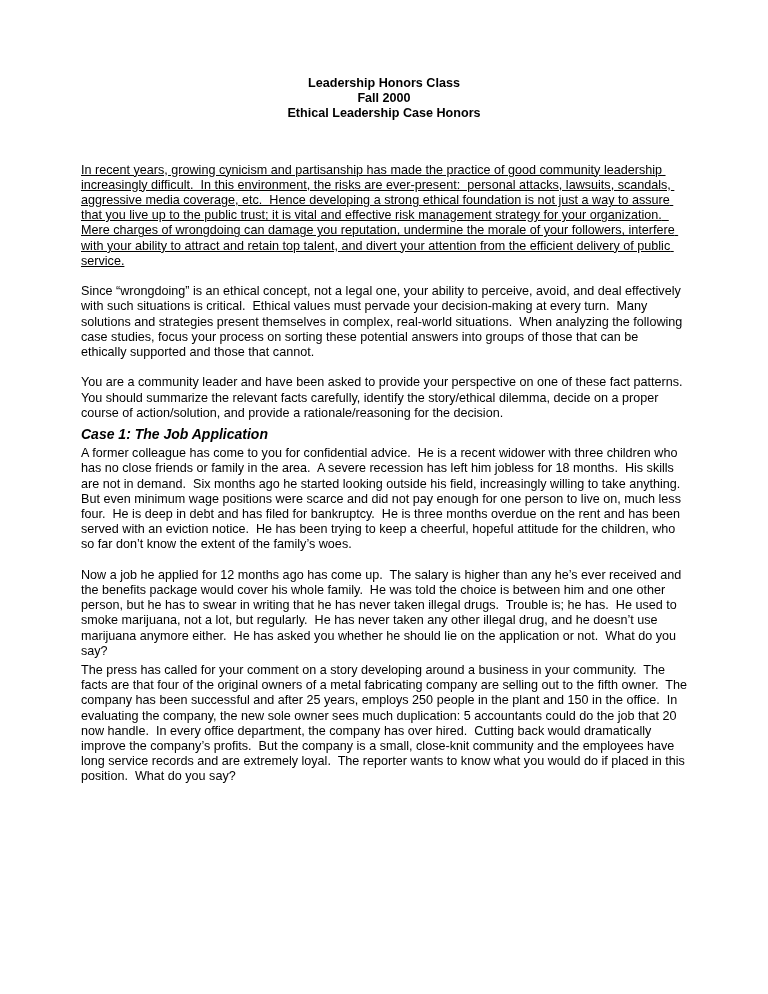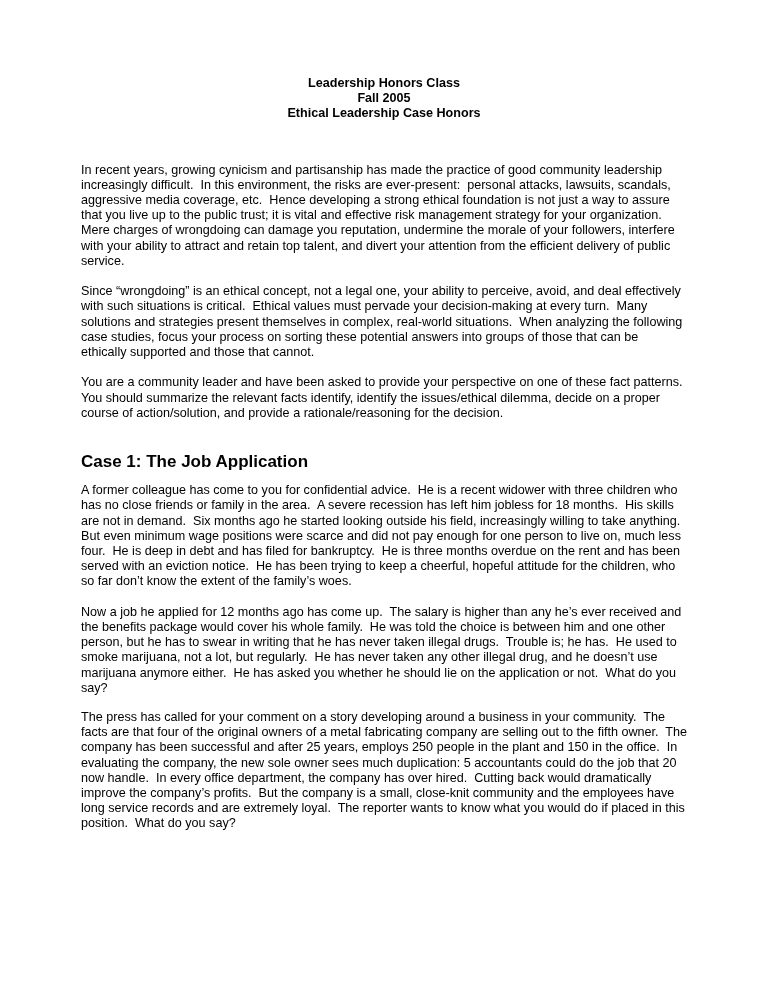--- a/index.html
+++ b/index.html
@@ -27,46 +27,48 @@
   }
   .title-line {
     white-space: pre-wrap;
   }
   .para {
     margin: 15.2px 0 0 0;
     white-space: pre-wrap;
   }
   .para.first {
     margin-top: 41px;
+    text-decoration: underline;
   }
   .para.tight {
-    margin-top: 14px;
+    margin-top: 4px;
   }
   .case-heading {
-    font-size: 17px;
+    font-size: 14px;
     line-height: 15.2px;
     font-weight: bold;
-    margin: 33px 0 0 0;
+    margin: 6px 0 0 0;
     white-space: pre-wrap;
+    font-style: italic;
   }
 </style>
 </head>
 <body>
 
 <div class="page">
 
   <header class="title-block">
     <div class="title-line">Leadership Honors Class</div>
-    <div class="title-line">Fall 2005</div>
+    <div class="title-line">Fall 2000</div>
     <div class="title-line">Ethical Leadership Case Honors</div>
   </header>
 
   <p class="para first">In recent years, growing cynicism and partisanship has made the practice of good community leadership increasingly difficult.  In this environment, the risks are ever-present:  personal attacks, lawsuits, scandals, aggressive media coverage, etc.  Hence developing a strong ethical foundation is not just a way to assure that you live up to the public trust; it is vital and effective risk management strategy for your organization.  Mere charges of wrongdoing can damage you reputation, undermine the morale of your followers, interfere with your ability to attract and retain top talent, and divert your attention from the efficient delivery of public service.</p>
   <p class="para">Since “wrongdoing” is an ethical concept, not a legal one, your ability to perceive, avoid, and deal effectively with such situations is critical.  Ethical values must pervade your decision-making at every turn.  Many solutions and strategies present themselves in complex, real-world situations.  When analyzing the following case studies, focus your process on sorting these potential answers into groups of those that can be ethically supported and those that cannot.</p>
-  <p class="para">You are a community leader and have been asked to provide your perspective on one of these fact patterns.  You should summarize the relevant facts identify, identify the issues/ethical dilemma, decide on a proper course of action/solution, and provide a rationale/reasoning for the decision.</p>
+  <p class="para">You are a community leader and have been asked to provide your perspective on one of these fact patterns.  You should summarize the relevant facts carefully, identify the story/ethical dilemma, decide on a proper course of action/solution, and provide a rationale/reasoning for the decision.</p>
 
   <h2 class="case-heading">Case 1: The Job Application</h2>
   <p class="para tight">A former colleague has come to you for confidential advice.  He is a recent widower with three children who has no close friends or family in the area.  A severe recession has left him jobless for 18 months.  His skills are not in demand.  Six months ago he started looking outside his field, increasingly willing to take anything.  But even minimum wage positions were scarce and did not pay enough for one person to live on, much less four.  He is deep in debt and has filed for bankruptcy.  He is three months overdue on the rent and has been served with an eviction notice.  He has been trying to keep a cheerful, hopeful attitude for the children, who so far don’t know the extent of the family’s woes.</p>
   <p class="para">Now a job he applied for 12 months ago has come up.  The salary is higher than any he’s ever received and the benefits package would cover his whole family.  He was told the choice is between him and one other person, but he has to swear in writing that he has never taken illegal drugs.  Trouble is; he has.  He used to smoke marijuana, not a lot, but regularly.  He has never taken any other illegal drug, and he doesn’t use marijuana anymore either.  He has asked you whether he should lie on the application or not.  What do you say?</p>
 
   <p class="para tight">The press has called for your comment on a story developing around a business in your community.  The facts are that four of the original owners of a metal fabricating company are selling out to the fifth owner.  The company has been successful and after 25 years, employs 250 people in the plant and 150 in the office.  In evaluating the company, the new sole owner sees much duplication: 5 accountants could do the job that 20 now handle.  In every office department, the company has over hired.  Cutting back would dramatically improve the company’s profits.  But the company is a small, close-knit community and the employees have long service records and are extremely loyal.  The reporter wants to know what you would do if placed in this position.  What do you say?</p>
 
 </div>
 
 </body></html>

